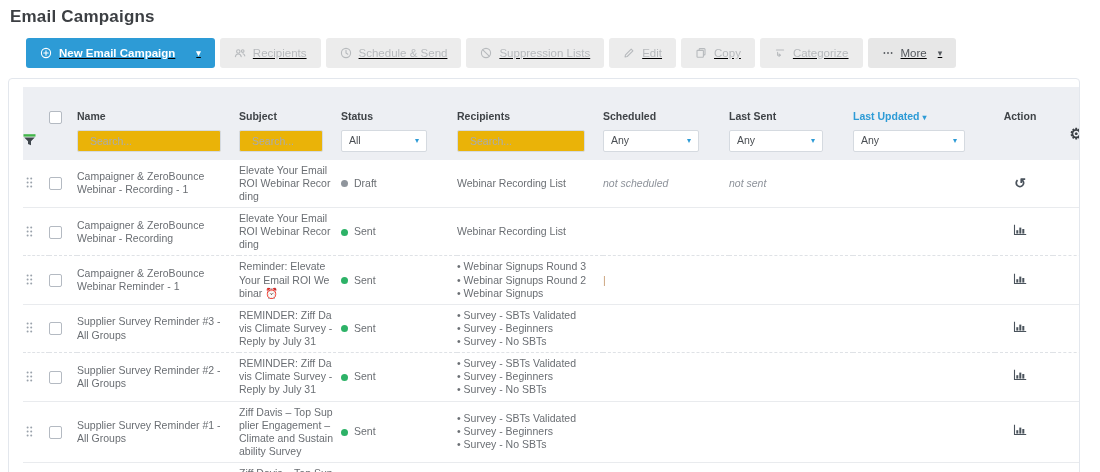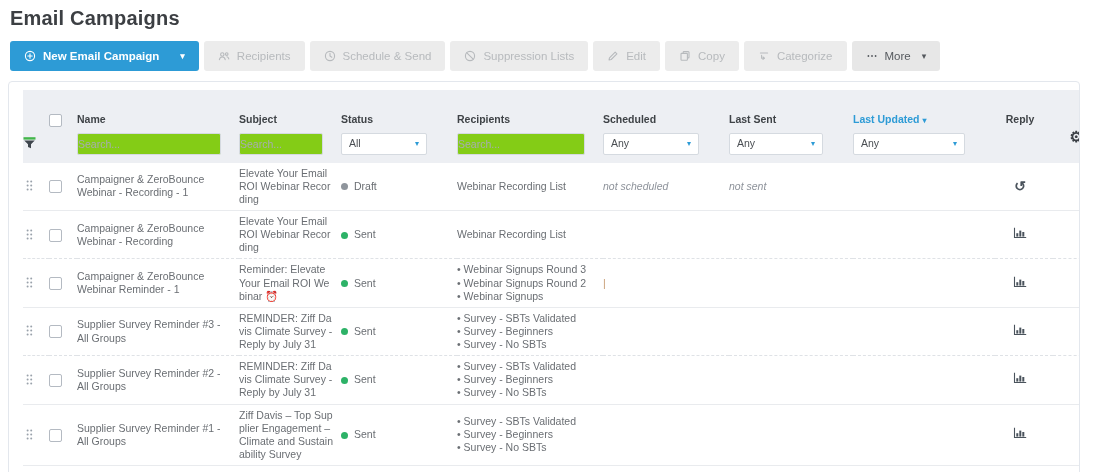--- a/index.html
+++ b/index.html
@@ -1,21 +1,21 @@
 <!DOCTYPE html>
 <html><head>
 <meta charset="utf-8">
 <style>
   * { box-sizing: border-box; margin: 0; padding: 0; }
   html,body { width:1100px; height:472px; overflow:hidden; background:#fff;
     font-family:"Liberation Sans", sans-serif; }
-  .page-title { font-size:20px; font-weight:600; color:#3c3f43; margin:7px 0 11px 10px; letter-spacing:.2px; }
+  .page-title { font-size:17px; font-weight:600; color:#3c3f43; margin:7px 0 11px 10px; letter-spacing:.2px; }
 
   
-  .toolbar { display:flex; gap:5px; margin-left:10px; align-items:center; }
+  .toolbar { display:flex; gap:5px; margin-left:26px; align-items:center;text-decoration:underline; }
   .btn { height:30px; display:inline-flex; align-items:center; gap:7px; padding:0 14px;
     background:#ececec; color:#b7babd; font-size:11.5px; border:none; border-radius:3px;
     white-space:nowrap; cursor:default; }
   .btn svg { width:12px; height:12px; flex:0 0 auto; }
   .btn .caret { font-size:9px; margin-left:4px; }
   .btn-primary { background:#2d9bd6; color:#fff; font-weight:600; cursor:pointer; }
   .btn-primary .caret { margin-left:14px; font-size:9px; }
   .btn-more { color:#55595e; background:#e7e7e7; cursor:pointer; }
 
   
@@ -25,21 +25,21 @@
   th, td { text-align:left; vertical-align:middle; padding:4px 8px 4px 0; line-height:1.25; }
   thead th { background:#edeff3; color:#3f4347; font-weight:400; font-size:10.5px; }
   thead tr.label-row th { height:24px; padding-top:23px; padding-bottom:2px;font-weight:bold; }
   thead tr.filter-row th { height:34px; padding-bottom:8px; }
   .sorted-col { color:#2d9bd6; cursor:pointer;margin-left:9px; }
   .sort-caret { color:#2d9bd6; font-size:8px; margin-left:3px; }
   th.c-action, td.c-action { text-align:center; }
   th.c-gear { text-align:right; padding-right:4px; }
 
   .search-input { width:calc(100% - 10px); height:22px; border:1px solid #d5dae0; border-radius:2px;
-    padding:0 0; font-size:10.5px; color:#55595e; background:#84cc16; font-family:"Liberation Sans",sans-serif; }
+    padding:0 12px; font-size:10.5px; color:#55595e; background:#eab308; font-family:"Liberation Sans",sans-serif; }
   .search-input::placeholder { color:#a7acb2; }
   .fselect { display:flex; align-items:center; justify-content:space-between; width:calc(100% - 22px);
     height:22px; border:1px solid #d5dae0; border-radius:2px; background:#fff; padding:0 7px;
     color:#4a4e53; cursor:pointer; }
   .fselect .caret { color:#2d9bd6; font-size:8px; }
 
   tbody td { color:#6a6e73; }
   tbody tr[data-divider="solid"]  td { border-bottom:1px solid #e9ebee; }
   tbody tr[data-divider="dashed"] td { border-bottom:1px dashed #dfe2e6; }
   td.c-subject { word-break:break-all; }
@@ -149,21 +149,21 @@
         </th>
         <th>Name</th>
         <th>Subject</th>
         <th>Status</th>
         <th>Recipients</th>
         <th>Scheduled</th>
         <th>Last Sent</th>
         <th class="sorted-col">
           <span>Last Updated</span><span class="sort-caret">▾</span>
         </th>
-        <th class="c-action">Reply</th>
+        <th class="c-action">Action</th>
         <th class="c-gear" rowspan="2">
           <span class="gear-btn">⚙</span>
         </th>
       </tr>
       <tr class="filter-row">
         <th>
           <span class="funnel-btn">
             <svg width="13" height="13" viewBox="0 0 13 13">
                 <rect x="0.5" y="1.2" width="12" height="2.4" fill="#43b64a"></rect>
                 <path d="M1.2 4.6h10.6L8 8.2v4l-3-1.1V8.2z" fill="#3f464d"></path>

